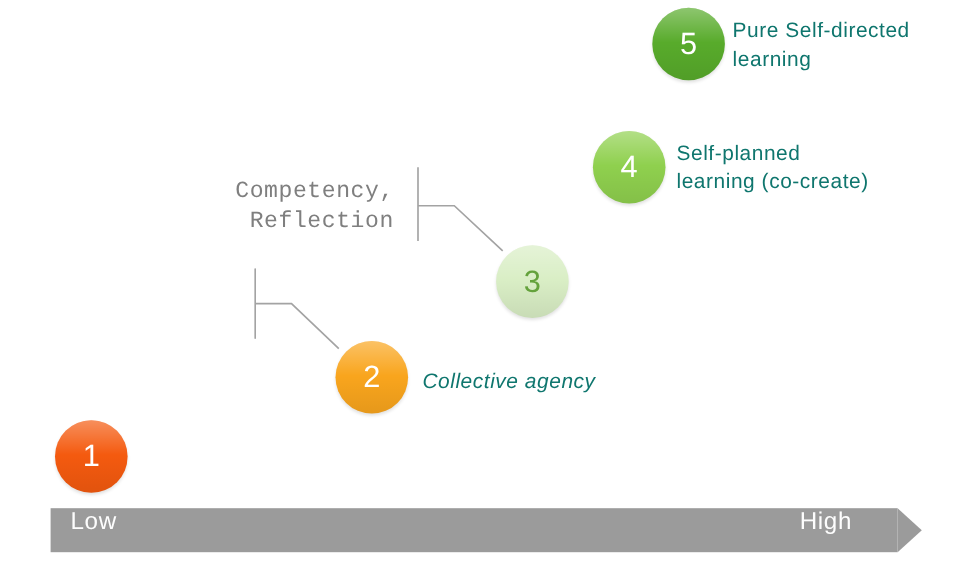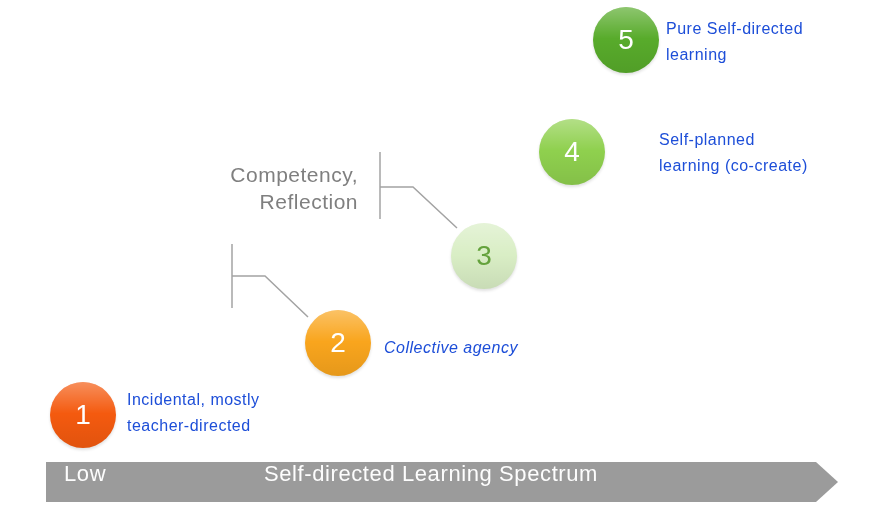--- a/index.html
+++ b/index.html
@@ -12,26 +12,26 @@
     position:absolute;width:66px;height:66px;border-radius:50%;
     display:flex;align-items:center;justify-content:center;
     font-size:28px;box-shadow:0 2px 3px rgba(0,0,0,0.12);
   }
   .circle::after{
     content:"";position:absolute;left:0;top:0;right:0;bottom:0;border-radius:50%;
     background:linear-gradient(180deg, rgba(255,255,255,0.32) 0%, rgba(255,255,255,0) 48%, rgba(0,0,0,0.08) 100%);
   }
   .circle span{position:relative;z-index:1;}
   .step-label{
-    position:absolute;font-size:16px;line-height:26px;color:#1d4ed8;
+    position:absolute;font-size:19px;line-height:26px;color:#0f766e;
     white-space:pre-line;letter-spacing:0.5px;
   }
   .annotation{
     position:absolute;font-size:21px;line-height:27px;color:#7F7F7F;
-    white-space:pre-line;text-align:right;letter-spacing:0.5px;
+    white-space:pre-line;text-align:right;letter-spacing:0.5px;font-family:Liberation Mono, monospace;
   }
   .axis-bar{
     position:absolute;left:46px;top:462px;width:770px;height:40px;
   }
   .axis-tip{
     position:absolute;left:816px;top:462px;width:0;height:0;
     border-top:20px solid transparent;border-bottom:20px solid transparent;
     border-left:22px solid #9B9B9B;
   }
   .axis-text{
@@ -50,45 +50,43 @@
   <svg class="connectors" viewBox="0 0 882 511" xmlns="http://www.w3.org/2000/svg">
     <line x1="380" y1="152" x2="380" y2="219" stroke="#A3A3A3" stroke-width="1.5"></line>
     <polyline points="380,187 413,187 457,228" fill="none" stroke="#A3A3A3" stroke-width="1.5"></polyline>
     <line x1="232" y1="244" x2="232" y2="308" stroke="#A3A3A3" stroke-width="1.5"></line>
     <polyline points="232,276 265,276 308,317" fill="none" stroke="#A3A3A3" stroke-width="1.5"></polyline>
   </svg>
 
   <div class="circle" style="left: 50px; top: 382px; background-color: rgb(244, 90, 15); color: rgb(255, 255, 255);">
     <span>1</span>
   </div>
-  <div class="step-label" style="left:127px;top:387px;">Incidental, mostly
-teacher-directed</div>
 
   <div class="circle" style="left: 305px; top: 310px; background-color: rgb(249, 165, 29); color: rgb(255, 255, 255);">
     <span>2</span>
   </div>
   <div class="step-label" style="left:384px;top:335px;font-style:italic;">Collective agency</div>
 
   <div class="circle" style="left: 451px; top: 223px; background-color: rgb(217, 238, 197); color: rgb(100, 162, 60);">
     <span>3</span>
   </div>
 
   <div class="circle" style="left: 539px; top: 119px; background-color: rgb(143, 208, 78); color: rgb(255, 255, 255);">
     <span>4</span>
   </div>
-  <div class="step-label" style="left:615px;top:127px;margin-left:44px;">Self-planned
+  <div class="step-label" style="left:615px;top:127px;">Self-planned
 learning (co-create)</div>
 
   <div class="circle" style="left: 593px; top: 7px; background-color: rgb(88, 171, 43); color: rgb(255, 255, 255);">
     <span>5</span>
   </div>
   <div class="step-label" style="left:666px;top:16px;">Pure Self-directed
 learning</div>
 
   <div class="annotation" style="right:524px;top:161px;">Competency,
 Reflection</div>
 
   <div class="axis-bar" style="background-color: rgb(155, 155, 155);"></div>
   <div class="axis-tip" style="border-left-color: rgb(155, 155, 155);"></div>
   <div class="axis-text axis-low">Low</div>
-  <div class="axis-text axis-title">Self-directed Learning Spectrum</div>
+  <div class="axis-text axis-high">High</div>
 
 </div>
 
 </body></html>

